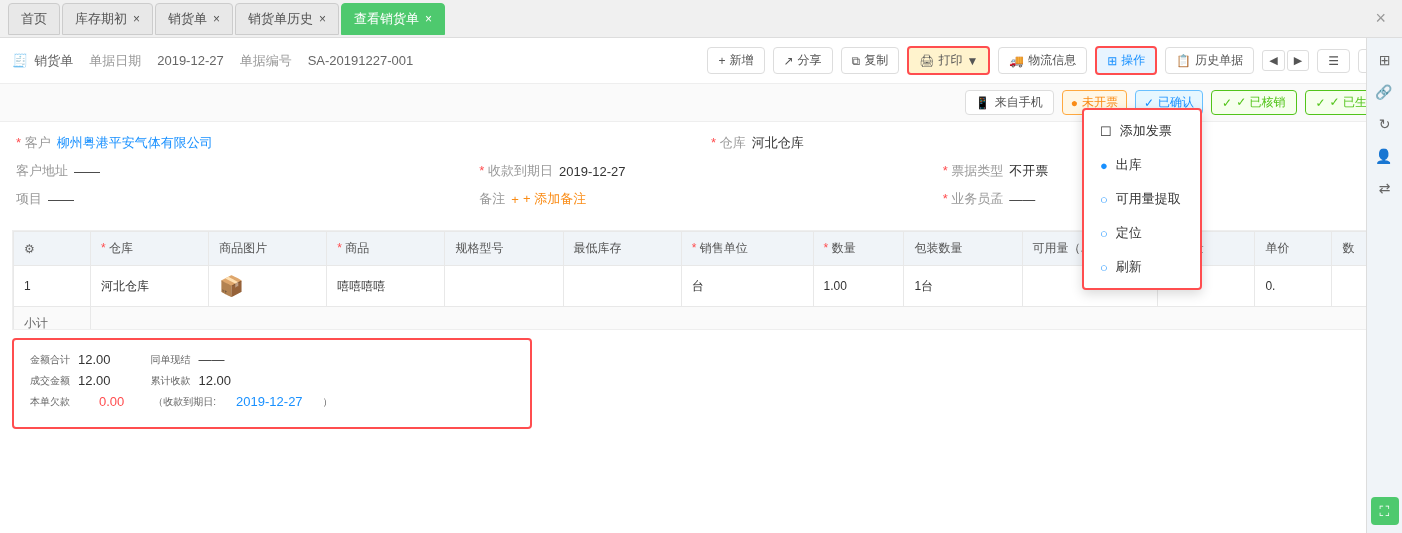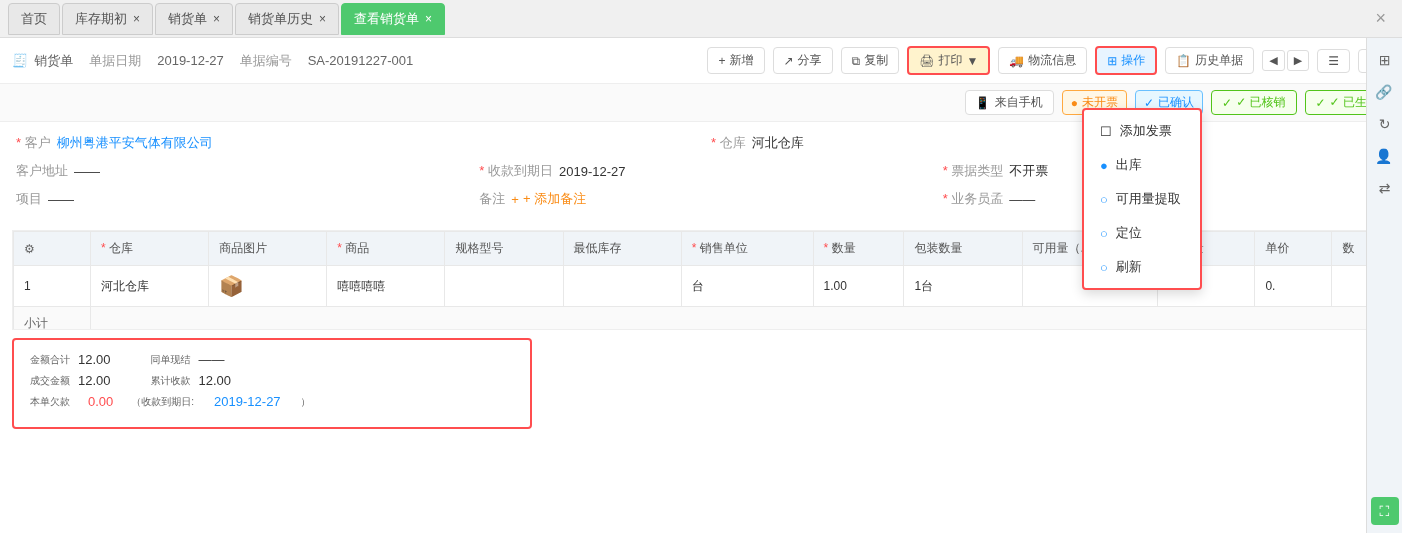--- a/index.html
+++ b/index.html
@@ -344,21 +344,21 @@
           <span class="summary-val">12.00</span>
         </div>
         <div class="summary-item">
           <span class="summary-label">累计收款</span>
           <span class="summary-val">12.00</span>
         </div>
       </div>
       <div class="summary-row">
         <div class="summary-item" style="flex-direction:row; flex-wrap:wrap;gap:18px;">
           <span class="summary-label">本单欠款</span>
-          <span class="summary-val red" style="margin:0 0;">0.00</span>
+          <span class="summary-val red" style="margin:0 11px;">0.00</span>
           <span class="summary-label">（收款到期日:</span>
           <span class="summary-val date" style="margin:0 2px;">2019-12-27</span>
           <span class="summary-label">）</span>
         </div>
       </div>
     </div>
 
     
     <div class="dropdown-menu">
       <div class="dropdown-item">

